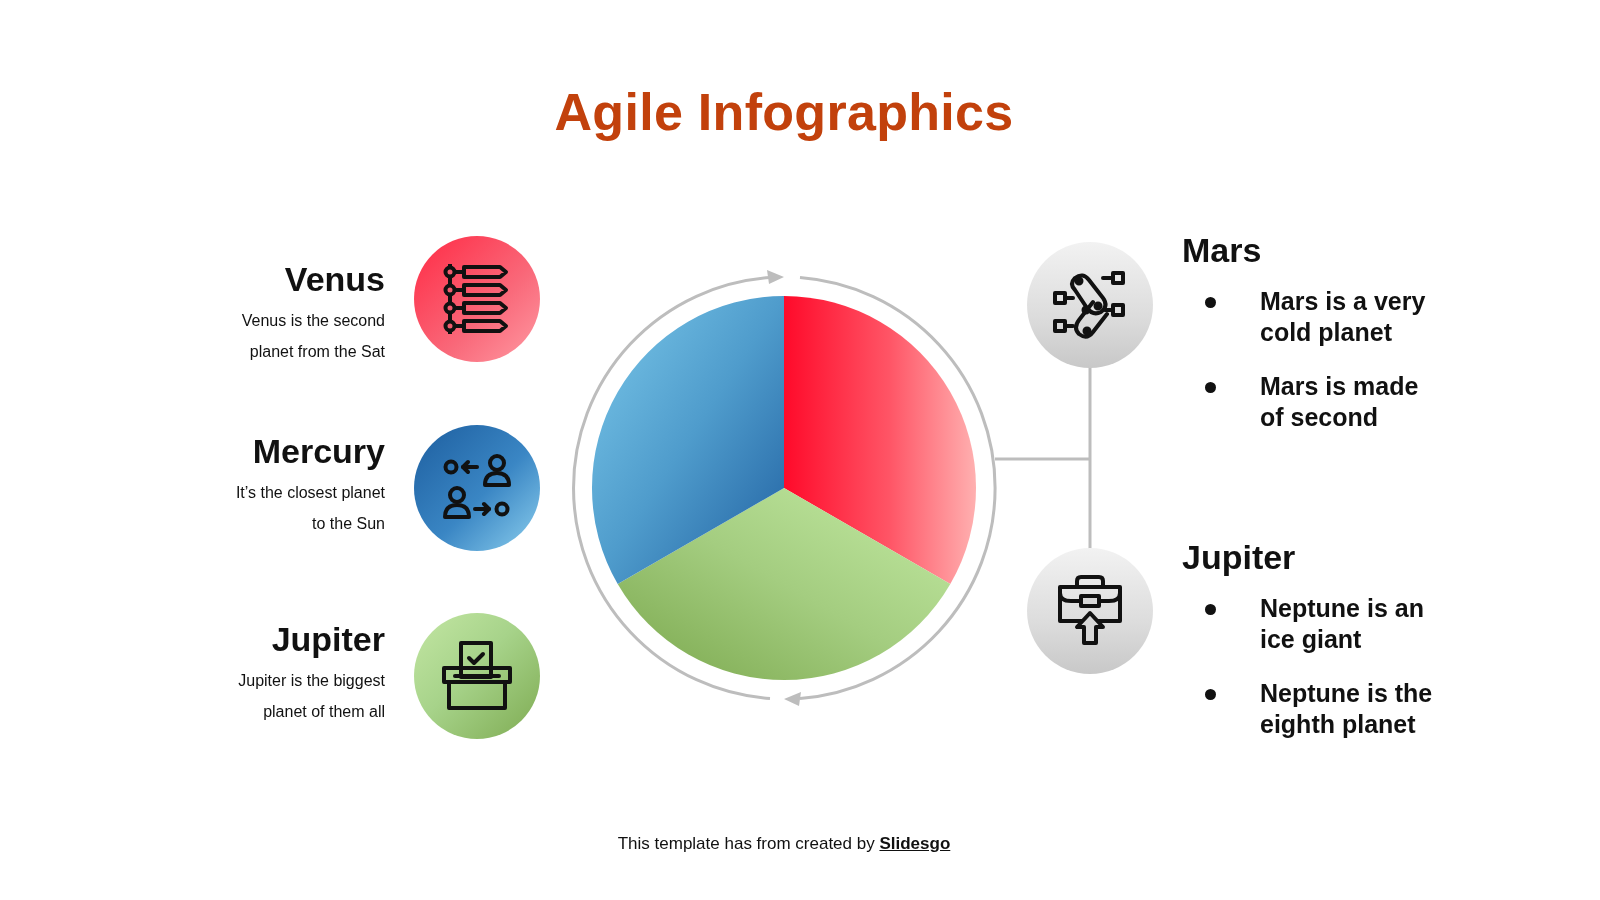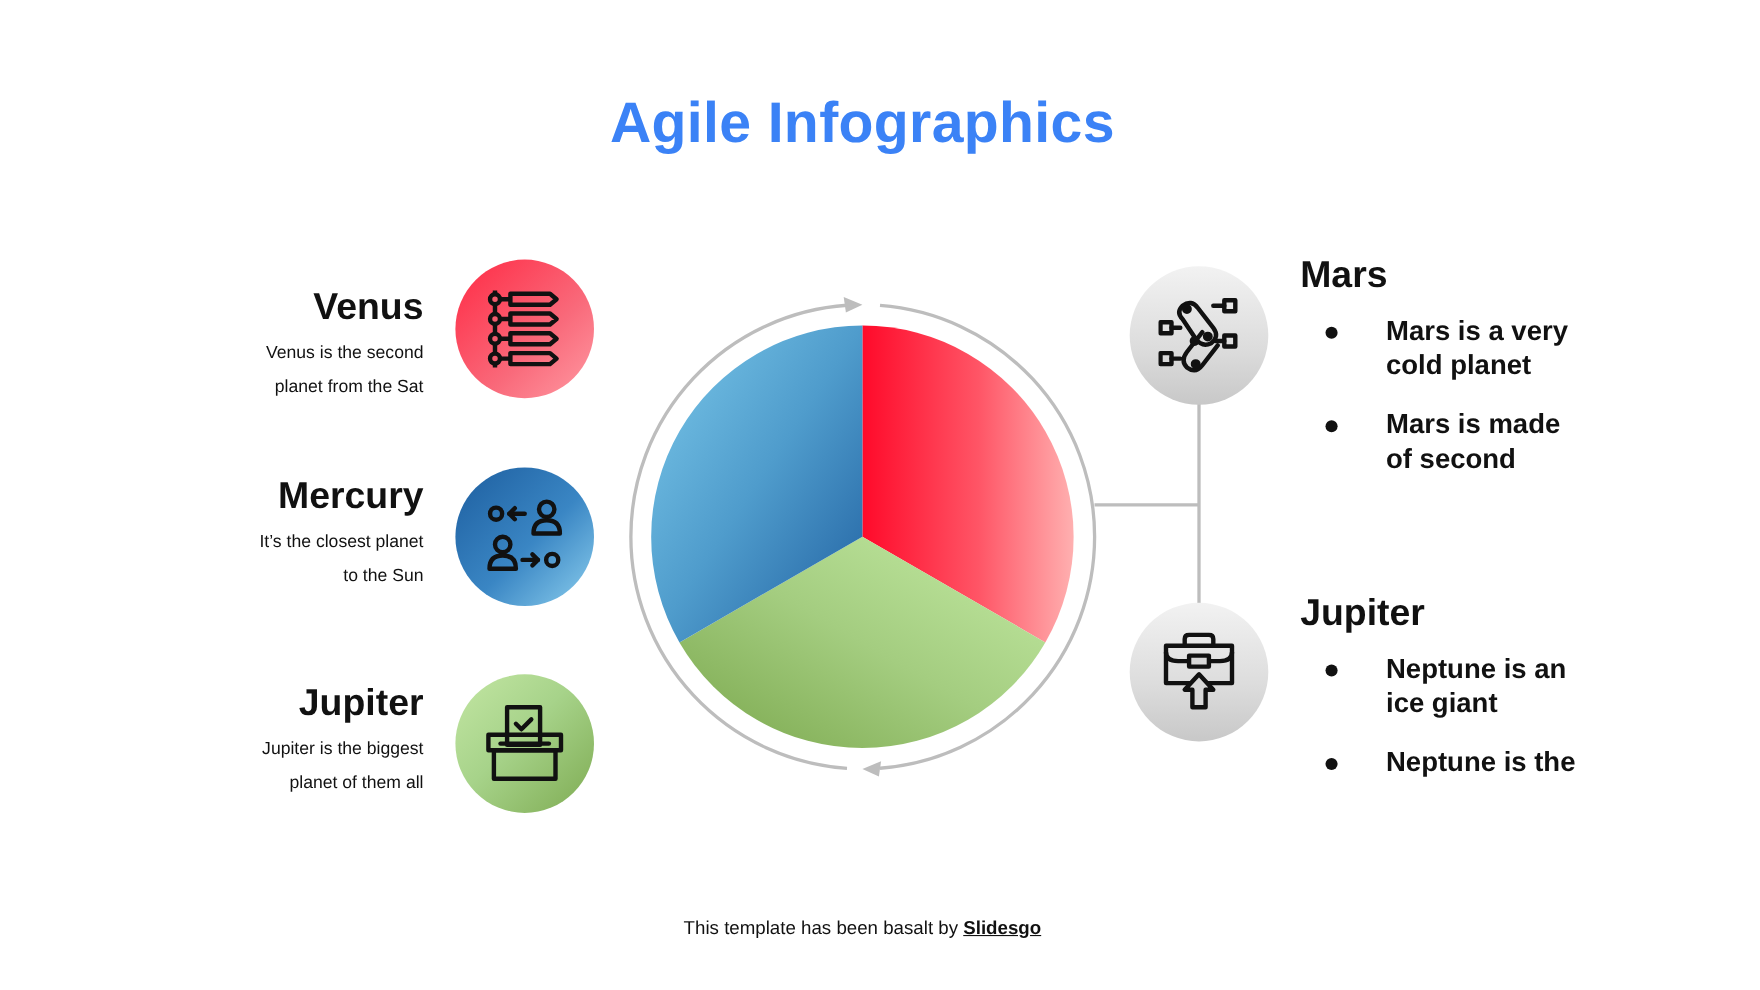--- a/index.html
+++ b/index.html
@@ -1,19 +1,19 @@
 <!DOCTYPE html>
 <html><head>
 <meta charset="utf-8">
 <style>
   html, body { margin:0; padding:0; }
   body { width:1600px; height:900px; background:#ffffff; position:relative; overflow:hidden;
          font-family:"Liberation Sans", sans-serif; color:#111; }
   .abs { position:absolute; }
-  .title { left:0; width:1568px; top:82px; text-align:center; font-size:52px; font-weight:700; color:#3b82f6; letter-spacing:0.3px; }
+  .title { left:0; width:1568px; top:82px; text-align:center; font-size:52px; font-weight:700; color:#c2410c; letter-spacing:0.3px; }
   .left-item { right:1215px; width:330px; text-align:right; }
   .item-title { font-size:34px; font-weight:700; color:#111; line-height:40px; }
   .item-desc { font-size:16px; line-height:31px; color:#111; margin-top:6px; }
   .icon-circle { width:126px; height:126px; border-radius:50%; display:flex; align-items:center; justify-content:center; }
   .c-red   { background:linear-gradient(135deg,#ff2a44 0%,#f9697a 60%,#ff9aa3 100%); }
   .c-blue  { background:linear-gradient(135deg,#1d5e9f 0%,#3a86c4 55%,#8ccfee 100%); }
   .c-green { background:linear-gradient(135deg,#c3e6a3 0%,#a7d38a 45%,#7eab52 100%); }
   .c-gray  { background:linear-gradient(180deg,#f2f2f2 0%,#dcdcdc 60%,#c8c8c8 100%); }
   .right-item { left:1182px; width:330px; }
   .bullets { list-style:none; margin:16px 0 0 0; padding:0;font-weight:bold; }
@@ -189,19 +189,20 @@
   <div class="item-title">Jupiter</div>
   <ul class="bullets">
     <li>
         <span class="dot"></span>
       <div>Neptune is an</div>
       <div>ice giant</div>
     </li>
     <li>
         <span class="dot"></span>
       <div>Neptune is the</div>
+      <div>eighth planet</div>
     </li>
   </ul>
 </div>
 
 <div class="abs footer">
-  <span>This template has been basalt by </span><b>Slidesgo</b>
+  <span>This template has from created by </span><b>Slidesgo</b>
 </div>
 
 </body></html>

